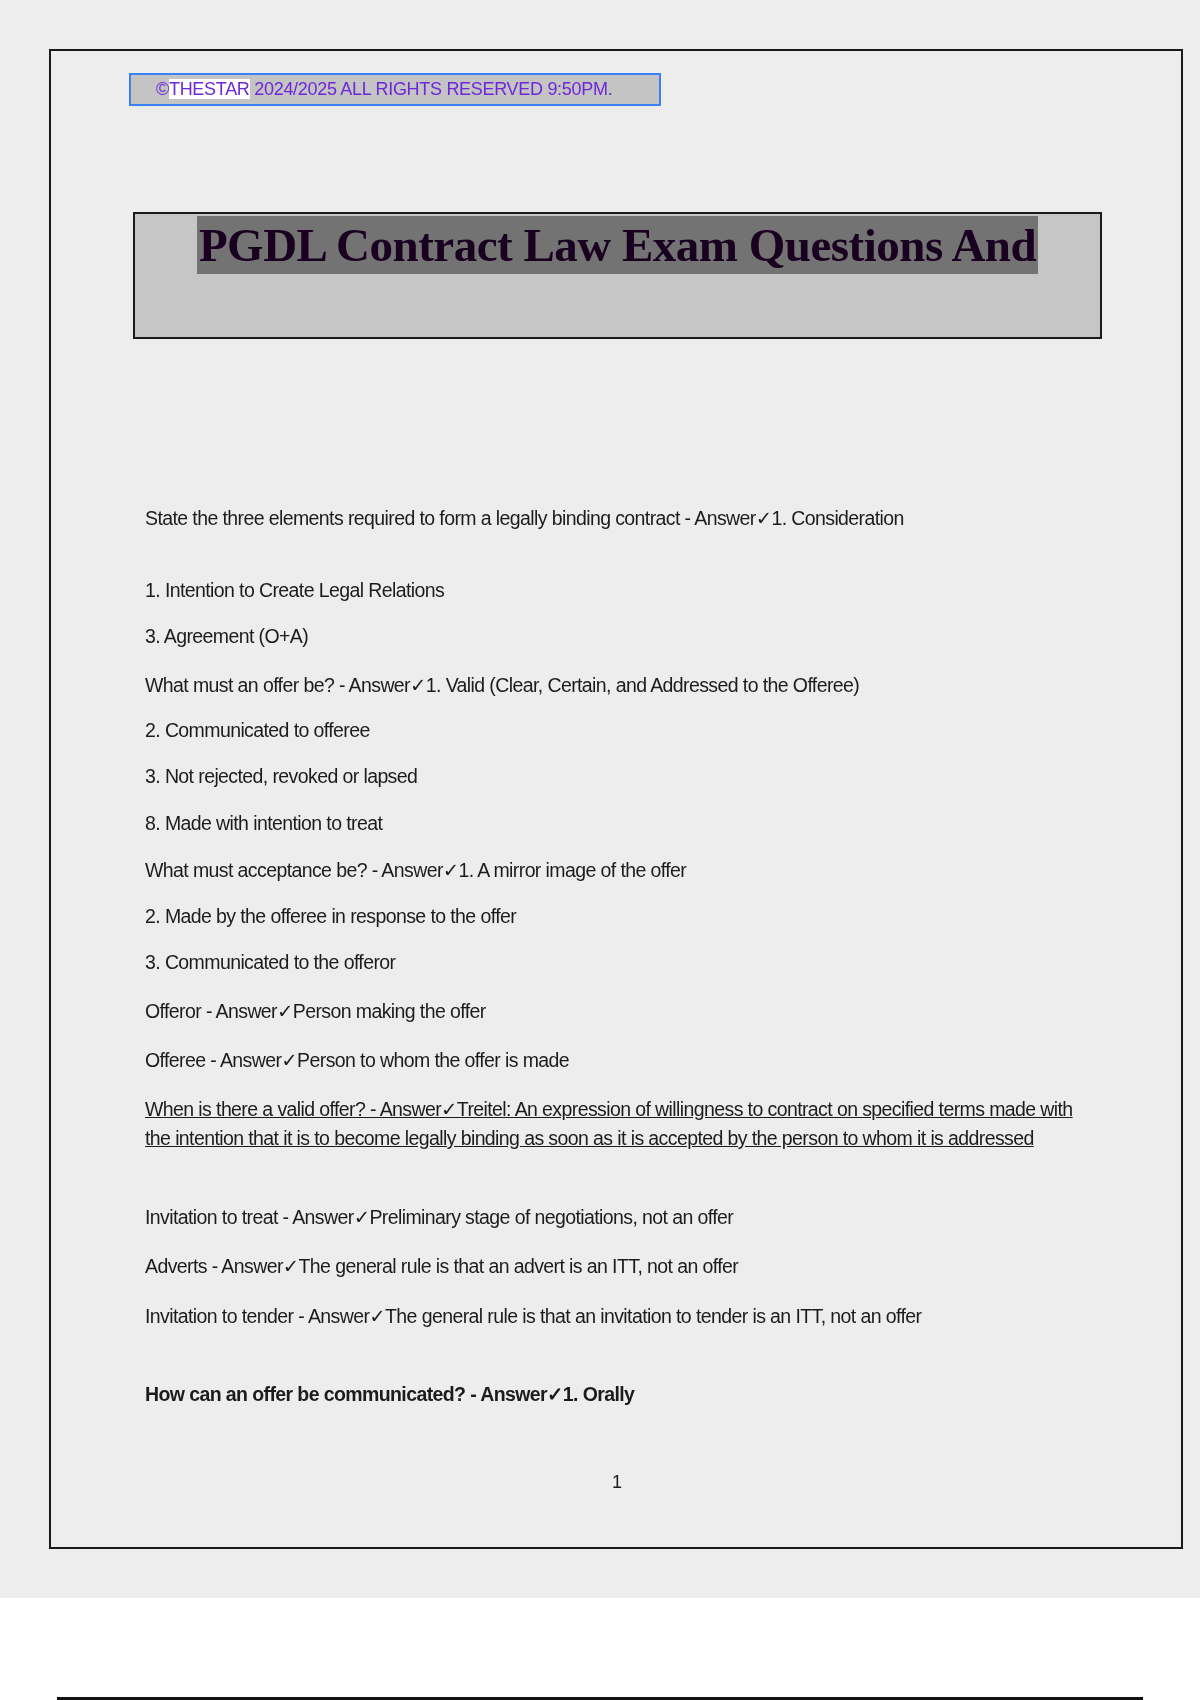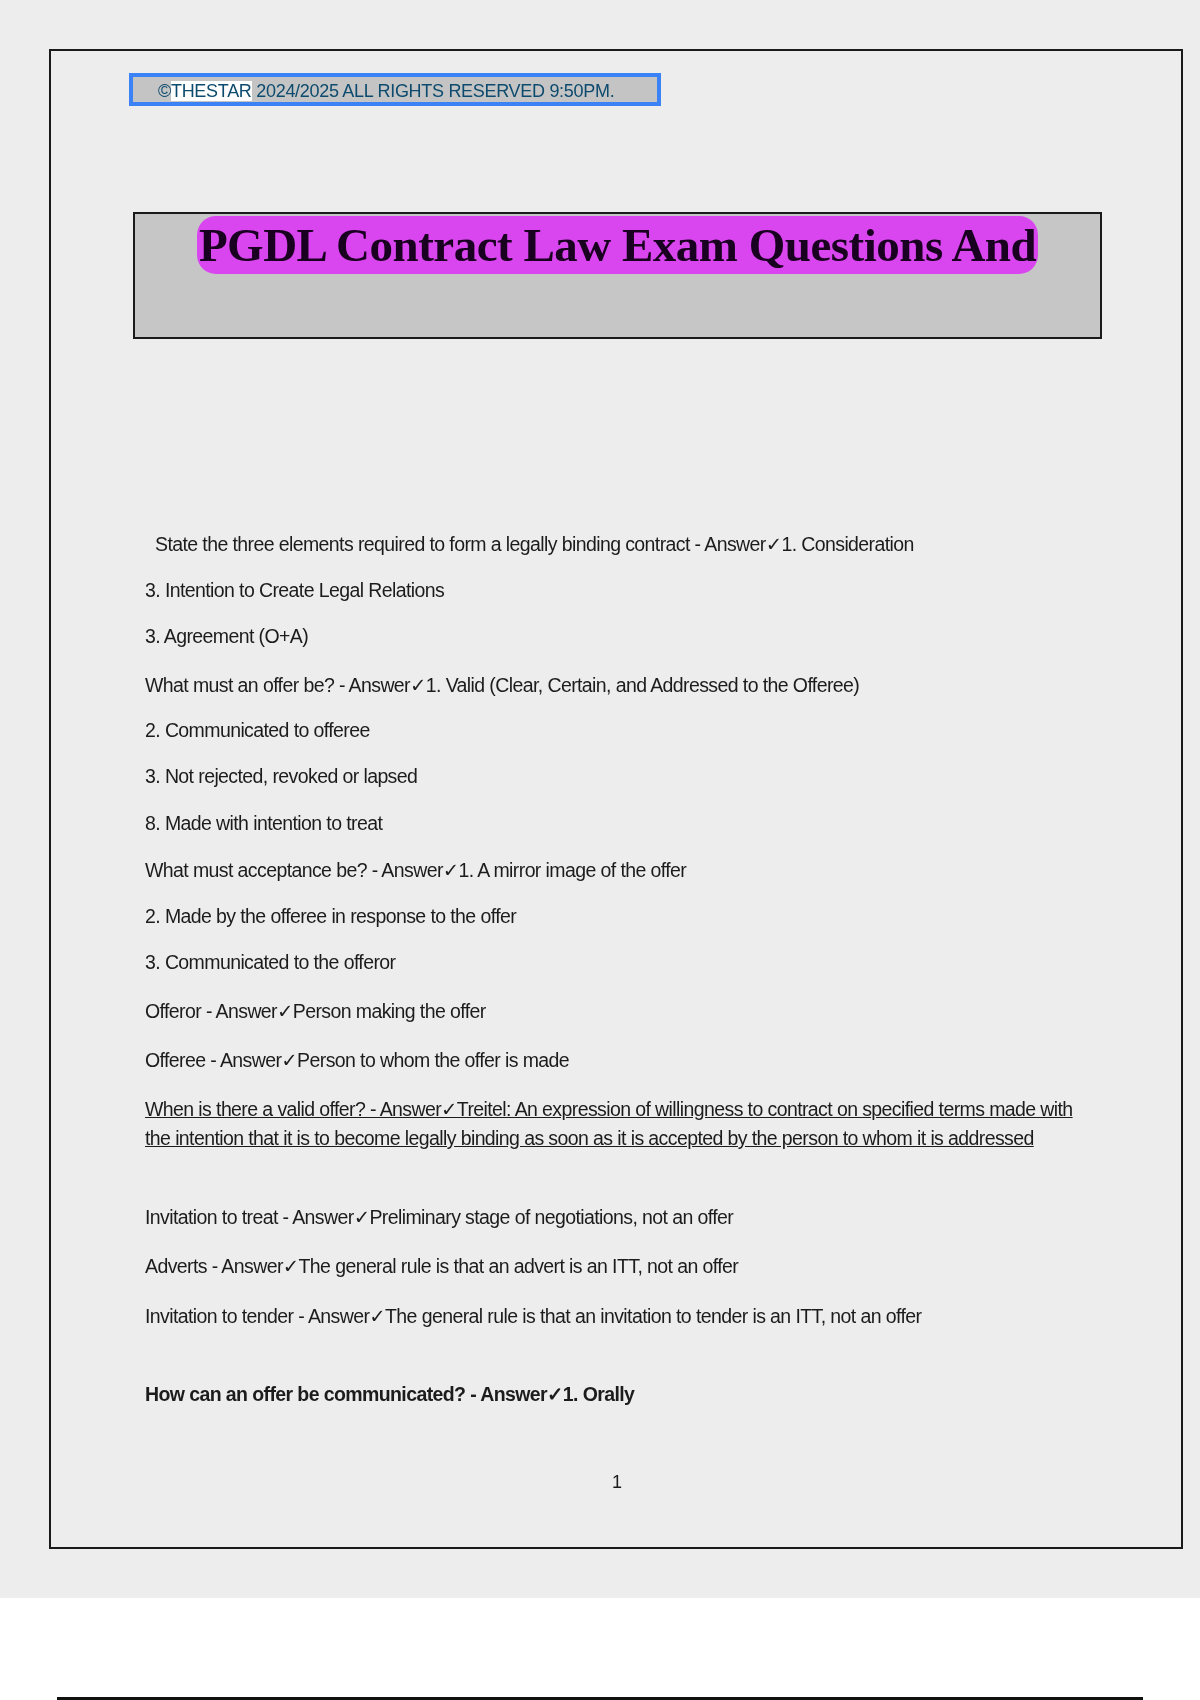--- a/index.html
+++ b/index.html
@@ -29,26 +29,26 @@
       height: 1500px;
       border: 2px solid #1a1a1a;
       box-sizing: border-box;
     }
     .copyright-box {
       position: absolute;
       left: 129px;
       top: 73px;
       width: 532px;
       height: 33px;
-      border: 4px solid #3b82f6;
+      border: 2px solid #3b82f6;
       box-sizing: border-box;
       background: #c4c4c4;
       font-family: "Liberation Sans", sans-serif;
       font-size: 18px;
-      color: #0c4a6e;
+      color: #6d28d9;
       line-height: 29px;
       padding-left: 25px;
       white-space: nowrap;
       letter-spacing: -0.3px;
     }
     .copyright-box .hl {
       background: #ffffff;
     }
     .title-box {
       position: absolute;
@@ -57,30 +57,29 @@
       width: 969px;
       height: 127px;
       border: 2px solid #1a1a1a;
       box-sizing: border-box;
       background: #c6c6c6;
       text-align: center;
       padding-top: 2px;
     }
     .title-line {
       display: inline-block;
-      background: #d946ef;
+      background: #737373;
       font-family: "Liberation Serif", serif;
       font-weight: bold;
       font-size: 47px;
       line-height: 58px;
       color: #1a0020;
       padding: 0 2px;
       white-space: nowrap;
       letter-spacing: -0.5px;
-      border-radius: 19px;
     }
     .title-line + br + .title-line {
       margin-top: 2px;
     }
     .qa {
       position: absolute;
       left: 145px;
       width: 950px;
       font-family: "Liberation Sans", sans-serif;
       font-size: 19.5px;
@@ -114,22 +113,22 @@
 <div class="grey-bg"></div>
 
 <div class="page-frame"></div>
 
 <div class="copyright-box"><span>©</span><span class="hl">THESTAR</span><span> 2024/2025 ALL RIGHTS RESERVED 9:50PM.</span></div>
 
 <div class="title-box">
   <span class="title-line">PGDL Contract Law Exam Questions And</span><br>
 </div>
 
-<p class="qa" style="top:530px;margin-left:10px;">State the three elements required to form a legally binding contract - Answer✓1. Consideration</p>
-<p class="qa" style="top:576px;">3. Intention to Create Legal Relations</p>
+<p class="qa" style="top:504px;">State the three elements required to form a legally binding contract - Answer✓1. Consideration</p>
+<p class="qa" style="top:576px;">1. Intention to Create Legal Relations</p>
 <p class="qa" style="top:622px;">3. Agreement (O+A)</p>
 <p class="qa" style="top:671px;">What must an offer be? - Answer✓1. Valid (Clear, Certain, and Addressed to the Offeree)</p>
 <p class="qa" style="top:716px;">2. Communicated to offeree</p>
 <p class="qa" style="top:762px;">3. Not rejected, revoked or lapsed</p>
 <p class="qa" style="top:809px;">8. Made with intention to treat</p>
 <p class="qa" style="top:856px;">What must acceptance be? - Answer✓1. A mirror image of the offer</p>
 <p class="qa" style="top:902px;">2. Made by the offeree in response to the offer</p>
 <p class="qa" style="top:948px;">3. Communicated to the offeror</p>
 <p class="qa" style="top:997px;">Offeror - Answer✓Person making the offer</p>
 <p class="qa" style="top:1046px;">Offeree - Answer✓Person to whom the offer is made</p>

